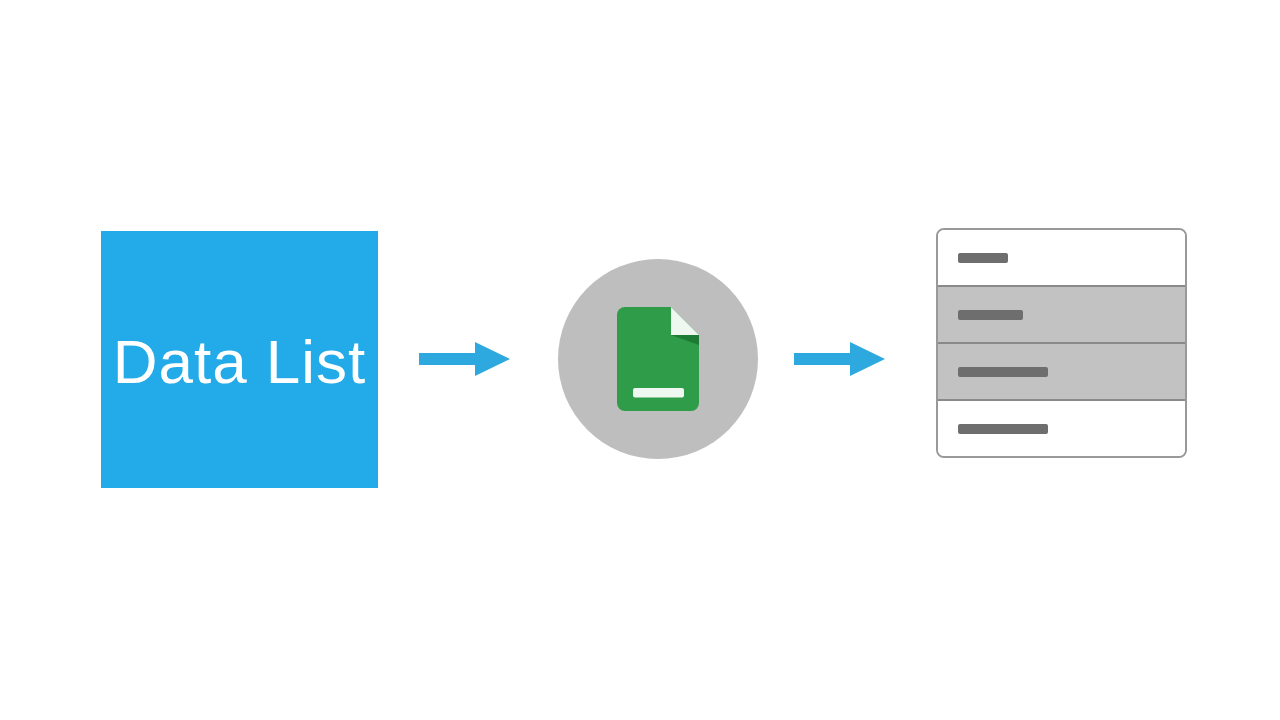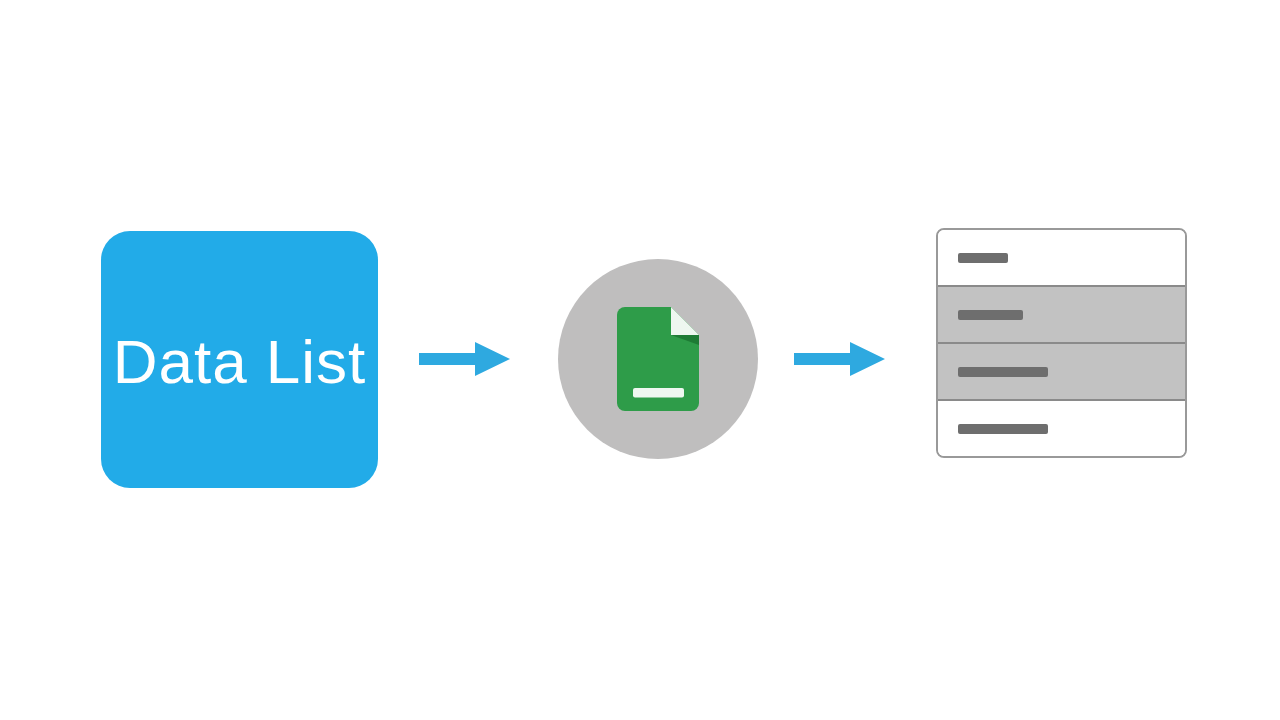--- a/index.html
+++ b/index.html
@@ -20,21 +20,20 @@
   .blue-square {
     position: absolute;
     left: 101px;
     top: 231px;
     width: 277px;
     height: 257px;
     background: var(--square_blue, #22abe8);
     display: flex;
     align-items: center;
     justify-content: center;
-    border-radius: 29px;
   }
   .blue-square .label {
     color: #ffffff;
     font-size: 62px;
     font-weight: 300;
     letter-spacing: 1px;
     padding-top: 4px;
     white-space: nowrap;
   }
 

